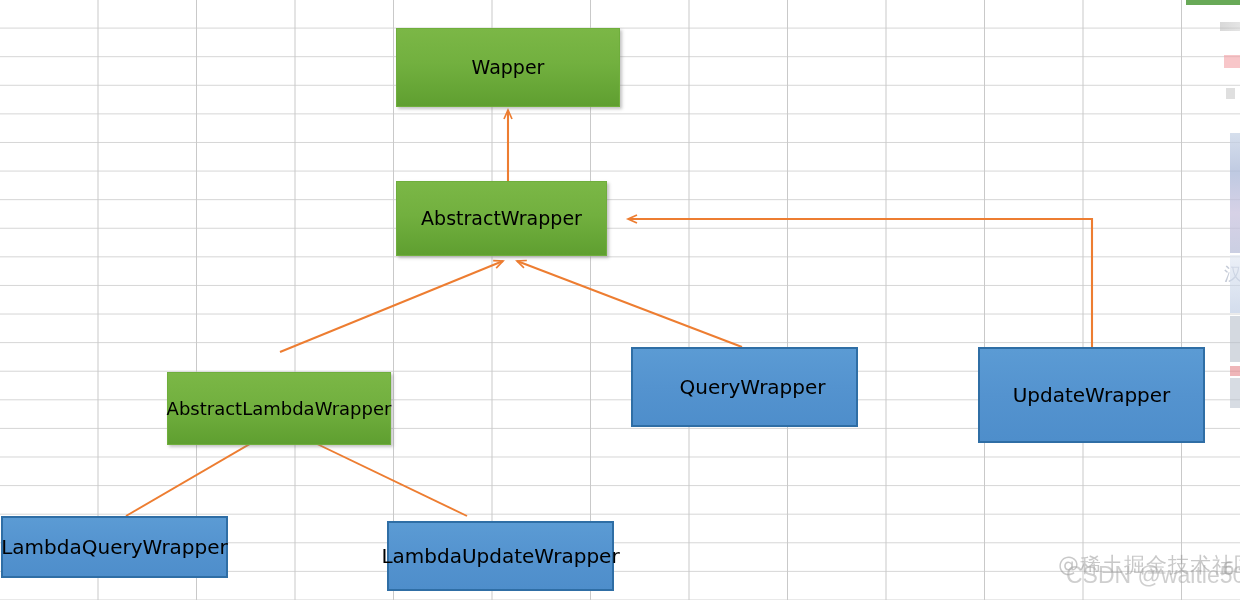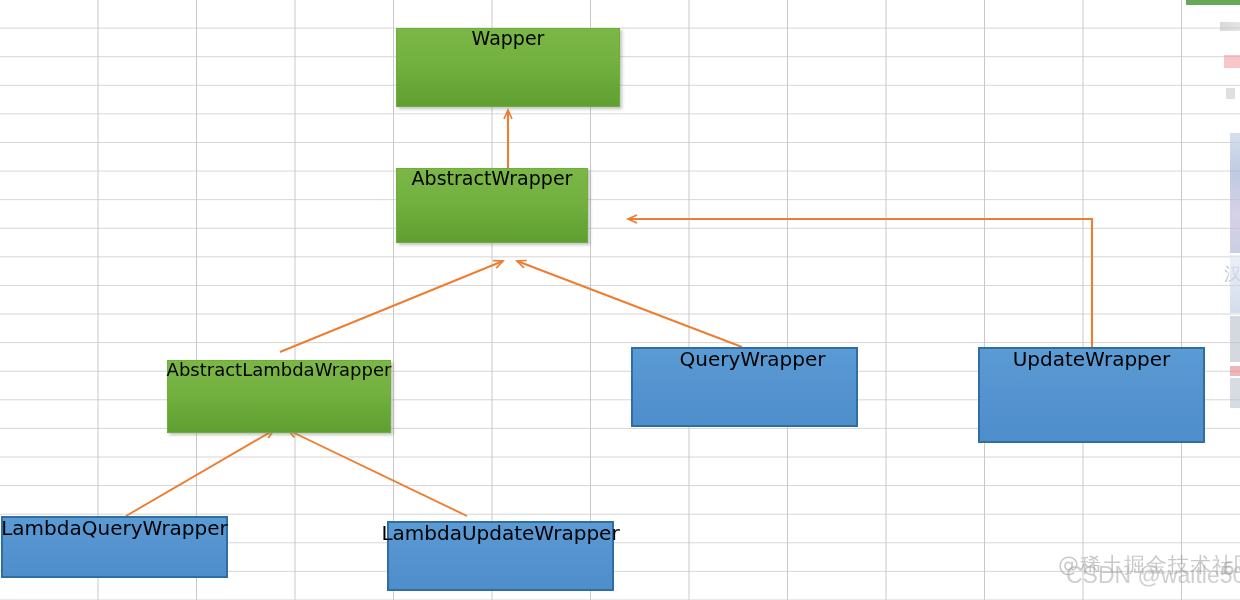--- a/index.html
+++ b/index.html
@@ -109,21 +109,21 @@
   #connectors {
     position: absolute;
     inset: 0;
     pointer-events: none;
   }
 
   
   .node {
     position: absolute;
     display: flex;
-    align-items: flex-start;
+    align-items: center;
     justify-content: center;
     box-sizing: border-box;
     font-family: "DejaVu Sans", sans-serif;
     color: #000000;
     white-space: nowrap;
   }
   .node-label {
     line-height: 1;
   }
 
@@ -214,25 +214,25 @@
 
     <g>
       <line x1="467" y1="516" x2="288" y2="430" stroke="#ed7d31" stroke-width="1.9" marker-end="url(#arrowOpen)"></line>
     </g>
   </svg>
 
   <div class="node green" style="left:396px; top:28px; width:224px; height:79px;">
     <span class="node-label">Wapper</span>
   </div>
 
-  <div class="node green" style="left:396px; top:168px; width:192px; height:75px;">
+  <div class="node green" style="left:396px; top:181px; width:211px; height:75px;">
     <span class="node-label">AbstractWrapper</span>
   </div>
 
-  <div class="node green" style="left:167px; top:360px; width:224px; height:73px; font-size:18px;">
+  <div class="node green" style="left:167px; top:372px; width:224px; height:73px; font-size:18px;">
     <span class="node-label">AbstractLambdaWrapper</span>
   </div>
 
   <div class="node blue" style="left:631px; top:347px; width:227px; height:80px;padding-left:16px;">
     <span class="node-label">QueryWrapper</span>
   </div>
 
   <div class="node blue" style="left:978px; top:347px; width:227px; height:96px;">
     <span class="node-label">UpdateWrapper</span>
   </div>

